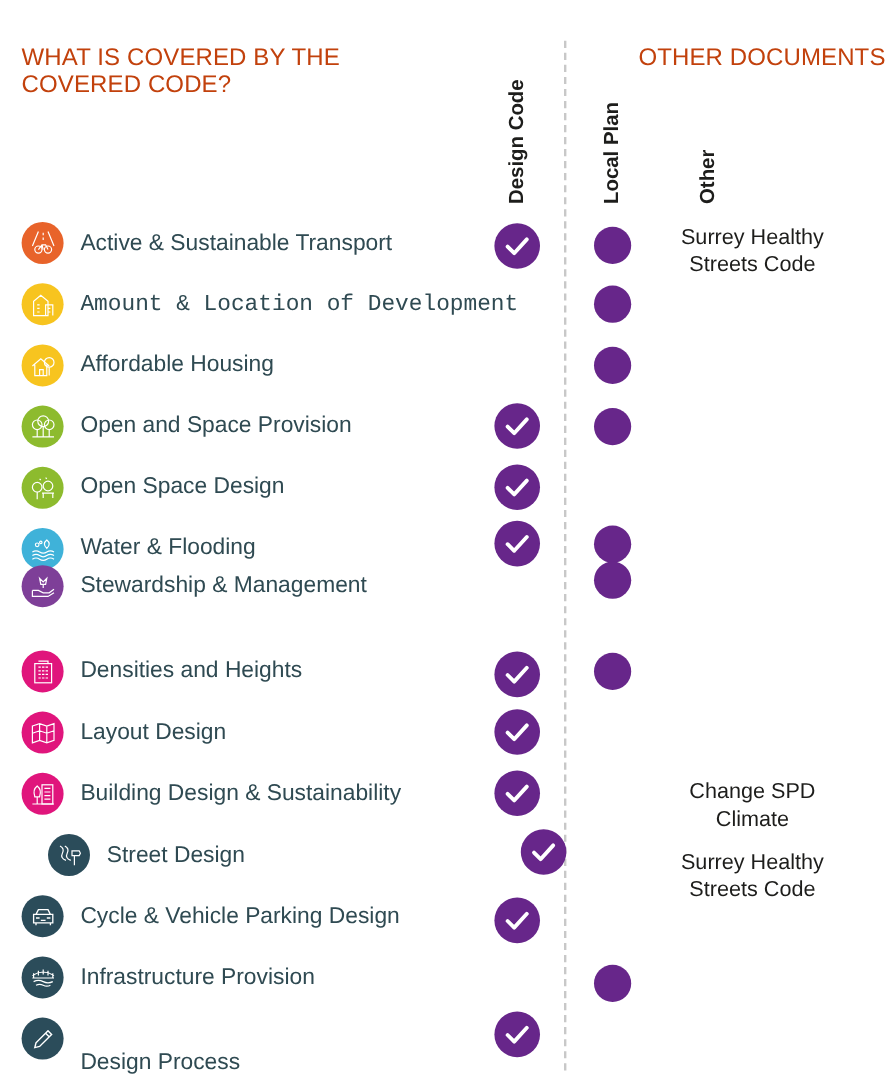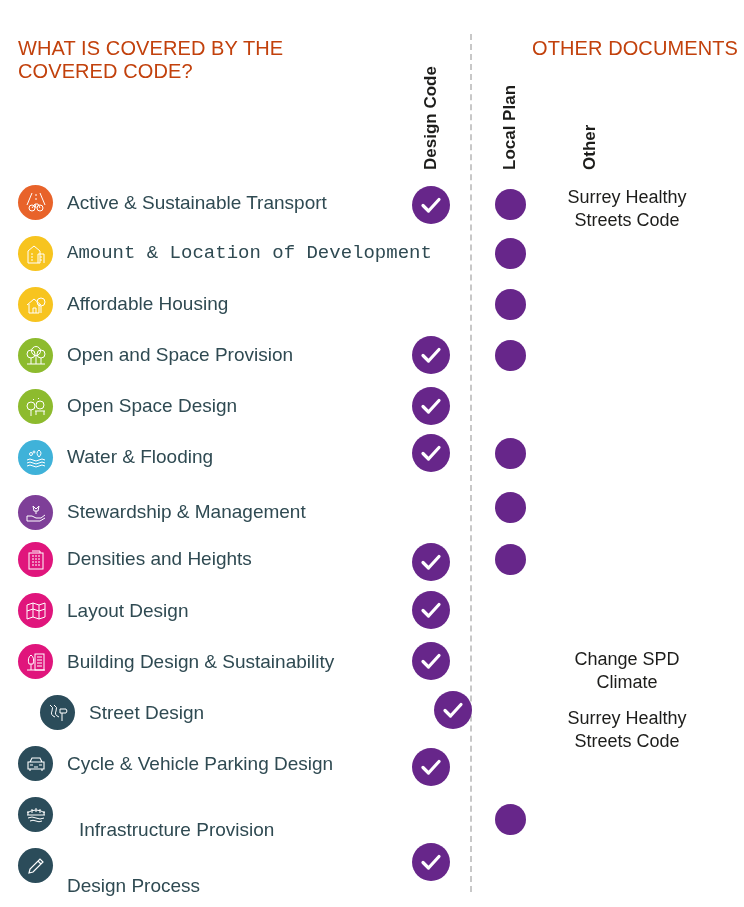--- a/index.html
+++ b/index.html
@@ -130,21 +130,21 @@
   </div>
   <div class="topic-label" style="top:8px;">Water &amp; Flooding</div>
   <div class="check" style="left:412px; top:-3px;">
       <svg>
         <use href="#tick"></use>
       </svg>
     </div>
   <div class="dot" style="left:495px; top:1px;"></div>
 </div>
 
-<div class="row" style="top:492px;text-decoration:underline;">
+<div class="row" style="top:468px;text-decoration:underline;">
   <div class="topic-icon" style="top:3px; background:#7e3f98;">
     <svg viewBox="0 0 24 24" fill="none" stroke="#fff" stroke-width="1">
         <path d="M3 15 H8 L12 17 H17 L21 14 M3 15 V20 H16 L21 17 M12 13 V10 M9 5 L12 8 L15 5 L14 10 H10 Z"></path>
       </svg>
   </div>
   <div class="topic-label" style="top:8px;">Stewardship &amp; Management</div>
   <div class="dot" style="left:495px; top:0px;"></div>
 </div>
 
 <div class="row" style="top:539px;">
@@ -228,21 +228,21 @@
       </svg>
     </div>
 </div>
 
 <div class="row" style="top:795px;">
   <div class="topic-icon" style="top:2px; background:#2b4c5a;">
     <svg viewBox="0 0 24 24" fill="none" stroke="#fff" stroke-width="1">
         <path d="M3 10 q9 -6 18 0 M4 8 V12 M8 6 V10 M12 5 V9 M16 6 V10 M20 8 V12 M3 12 H21 M4 15 q4 -2 8 0 t8 0 M6 18 q3 -1.5 6 0 t6 0"></path>
       </svg>
   </div>
-  <div class="topic-label" style="top:23px;margin-left:12px;">Infrastructure Provision</div>
+  <div class="topic-label" style="top:8px;">Infrastructure Provision</div>
   <div class="dot" style="left:495px; top:9px;"></div>
 </div>
 
 <div class="row" style="top:846px;">
   <div class="topic-icon" style="top:2px; background:#2b4c5a;">
     <svg viewBox="0 0 24 24" fill="none" stroke="#fff" stroke-width="1.2">
         <path d="M5 19 L6 15 L16 5 L19 8 L9 18 Z M14 7 L17 10 M5 19 L9 18"></path>
       </svg>
   </div>
   <div class="topic-label" style="top:8px;margin-top:20px;">Design Process</div>

